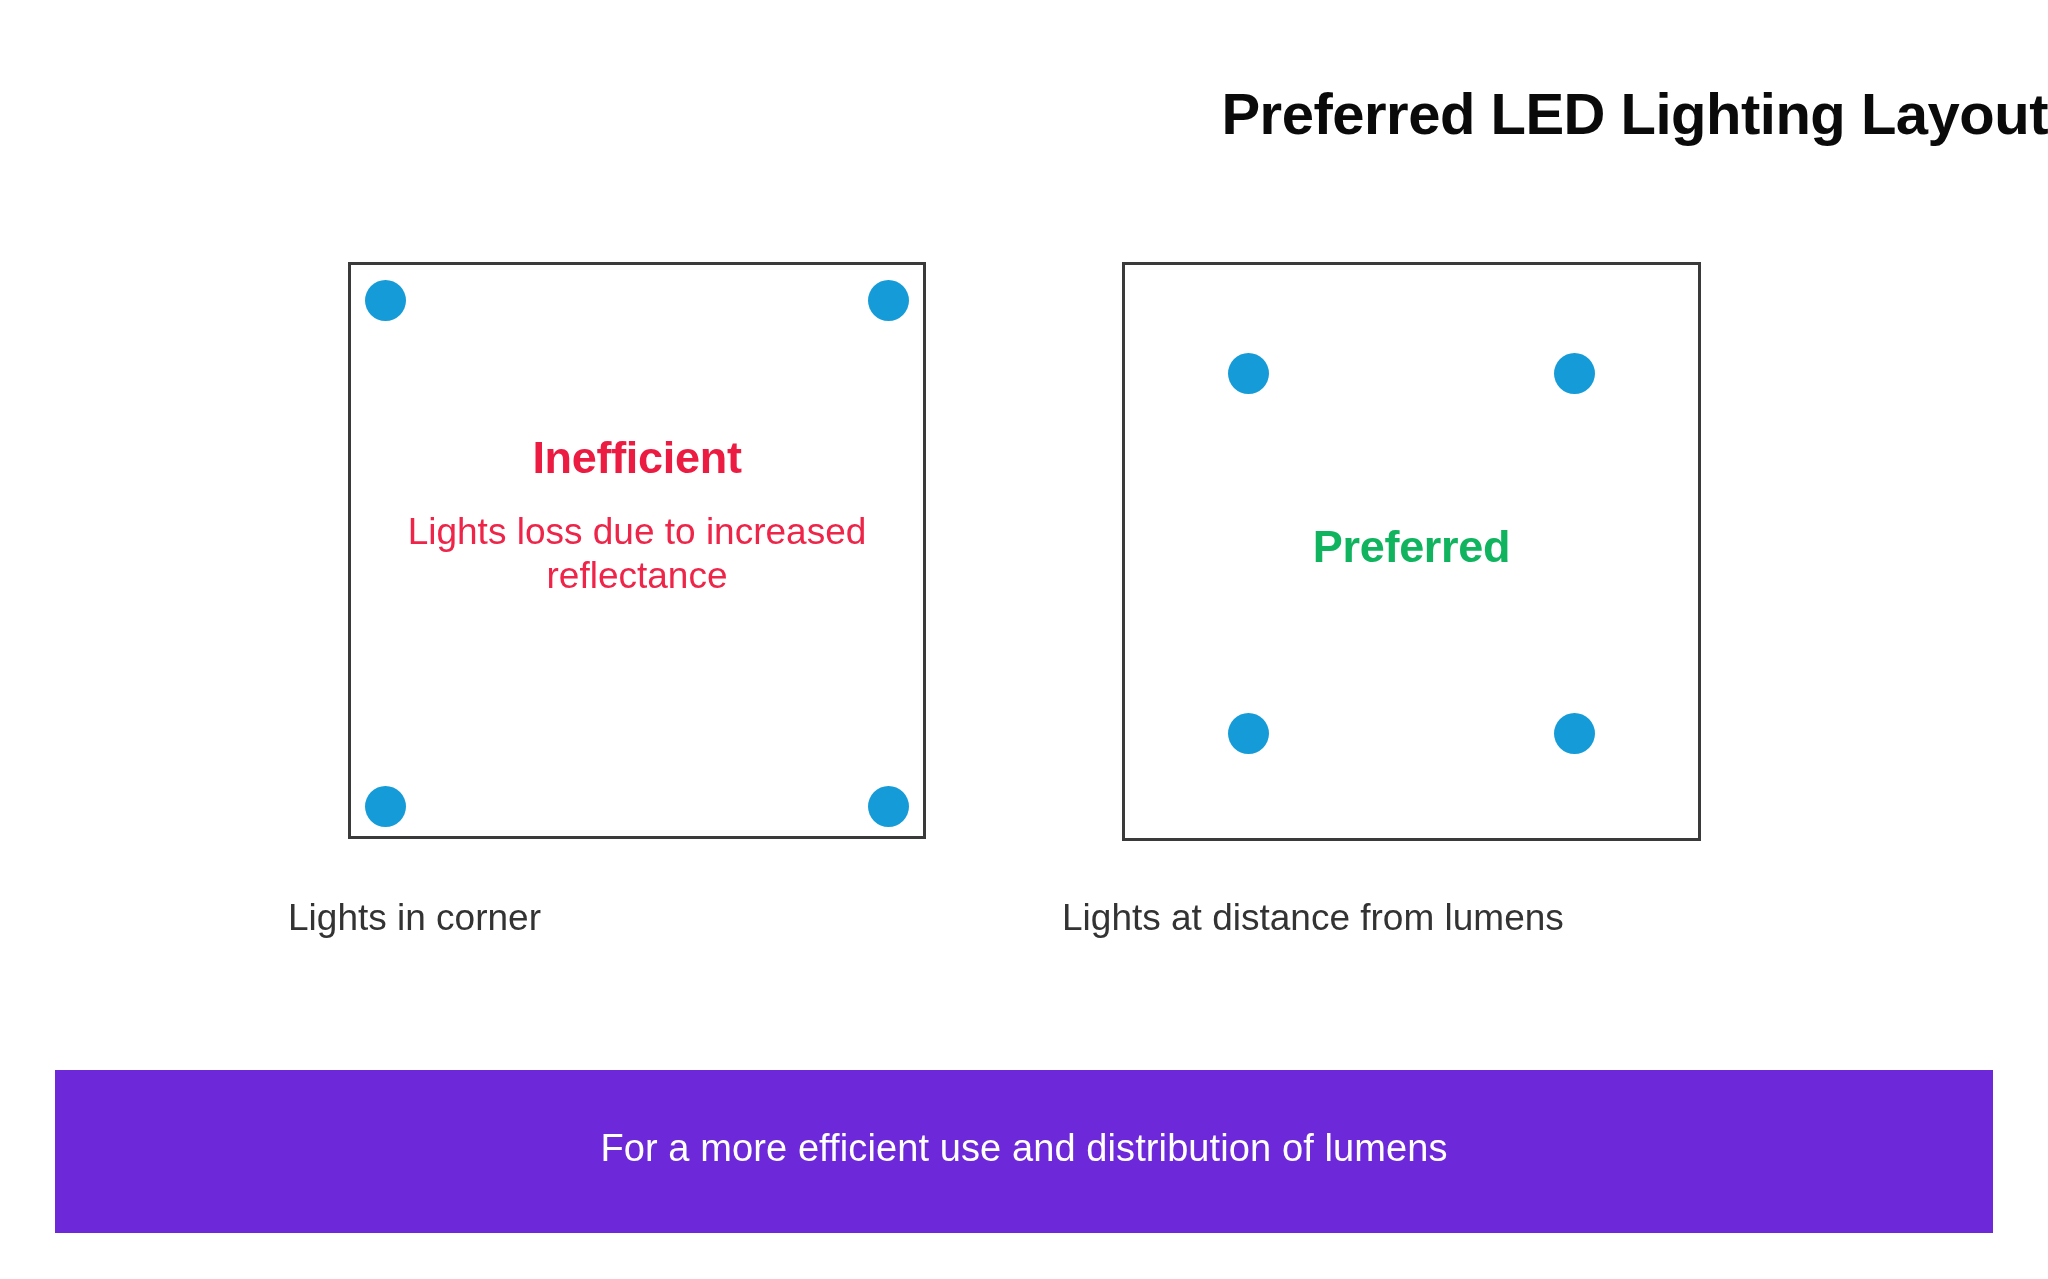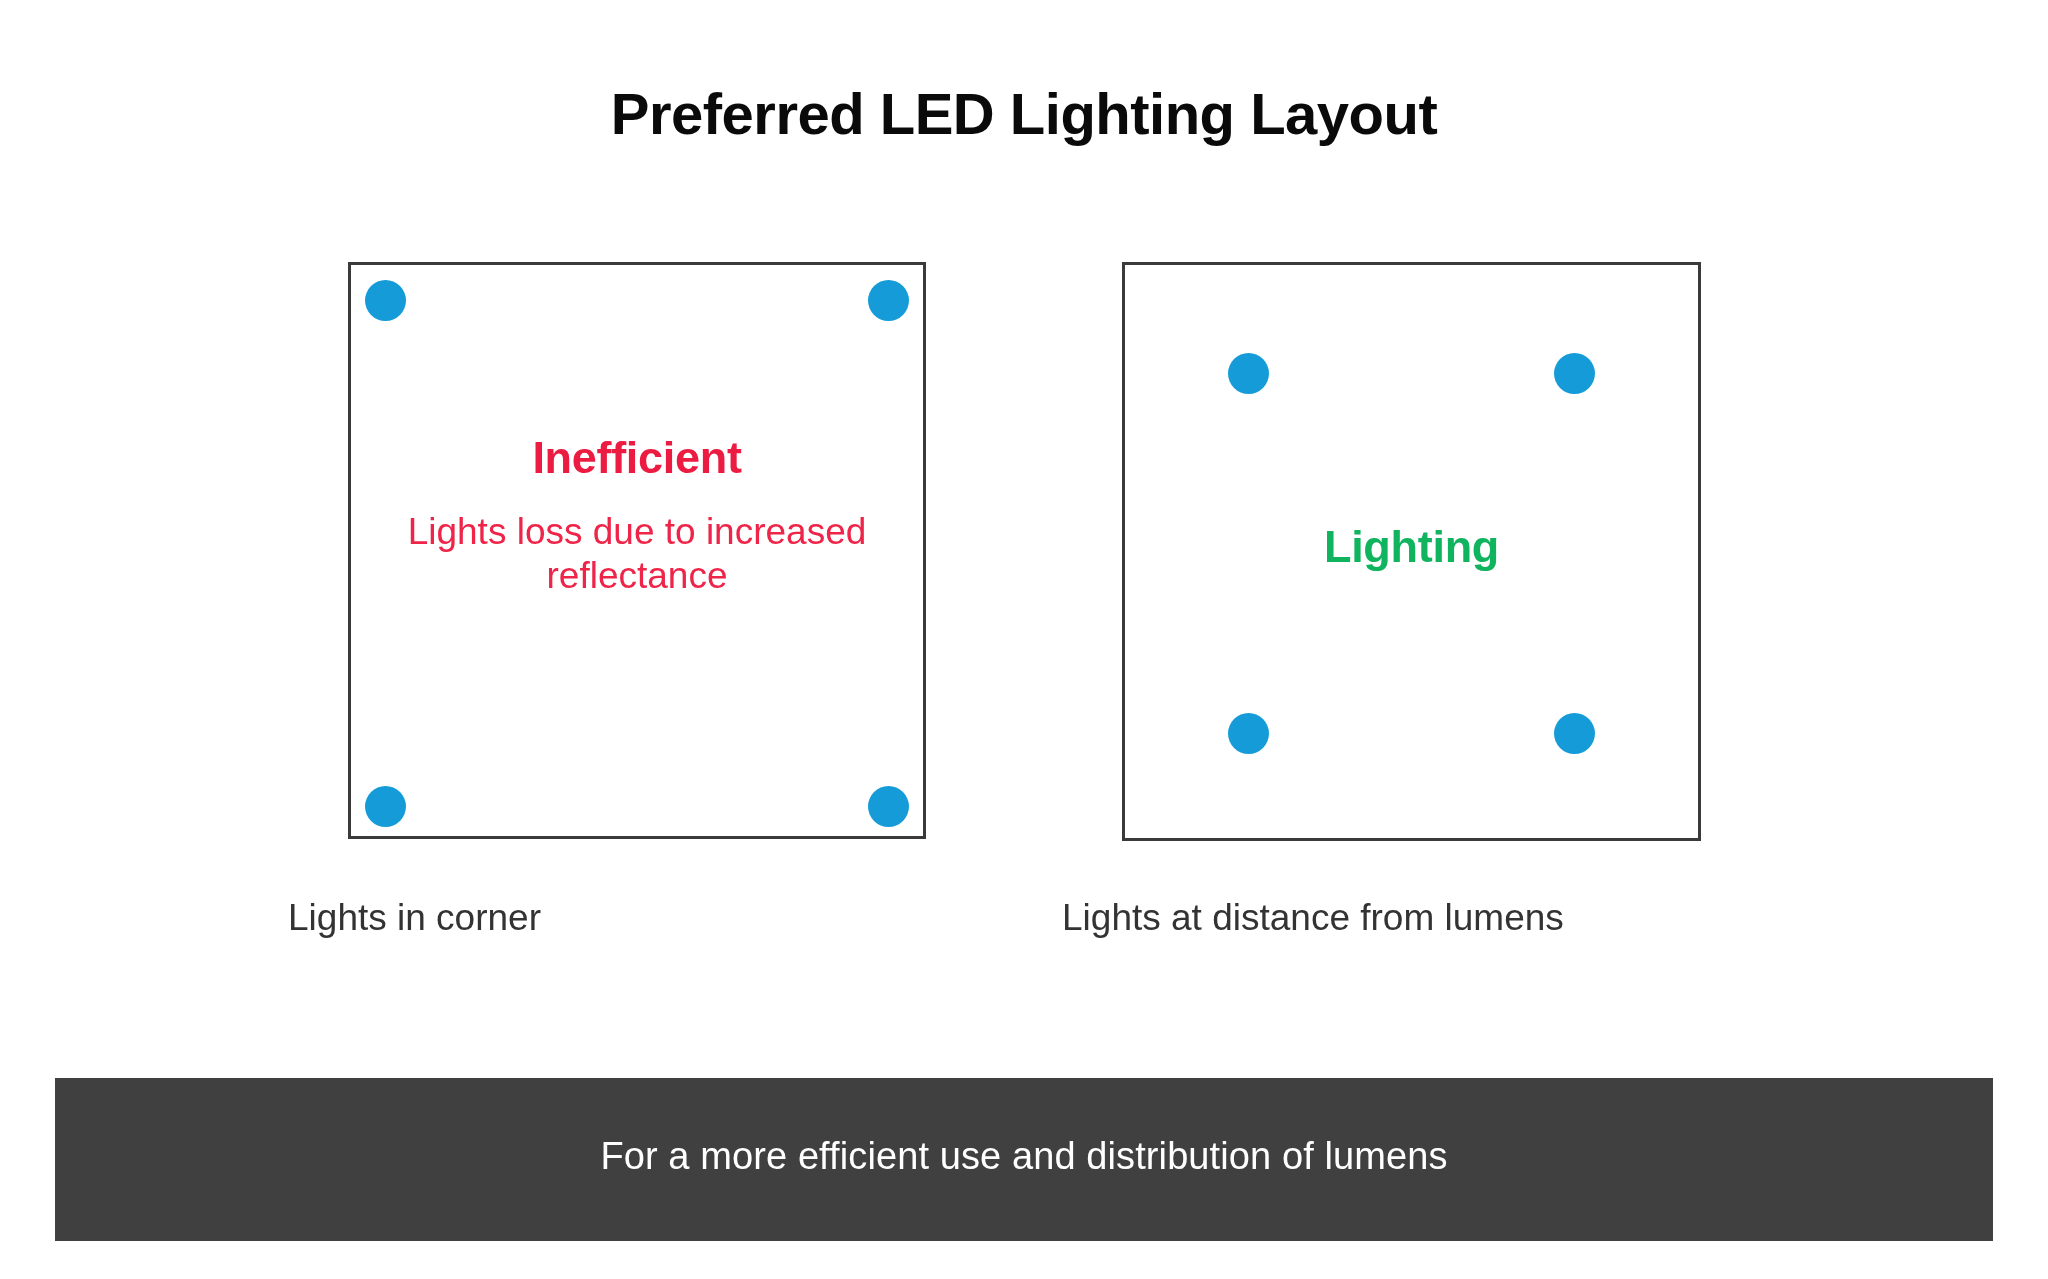--- a/index.html
+++ b/index.html
@@ -15,21 +15,21 @@
     font-family: "Liberation Sans", sans-serif;
     -webkit-font-smoothing: antialiased;
   }
 
   
   #slide-title {
     position: absolute;
     top: 82px;
     left: 0;
     width: 2048px;
-    text-align: center;
+    text-align: right;
     font-size: 58px;
     font-weight: 700;
     letter-spacing: -0.5px;
     color: #0a0a0a;
     line-height: 1.1;
   }
 
   
   #diagram {
     position: absolute;
@@ -142,22 +142,21 @@
     width: 699px;
   }
 
   
   #footer-banner {
     position: absolute;
     left: 55px;
     top: 1070px;
     width: 1938px;
     height: 163px;
-    background: #404040;
-    margin-top: 8px;
+    background: #6d28d9;
   }
 
   #footer-banner-text {
     position: absolute;
     left: 0;
     top: 0;
     width: 1938px;
     height: 163px;
     display: flex;
     align-items: center;
@@ -196,21 +195,21 @@
 
   <div class="room-panel">
 
     <div class="room-box" id="right-room-box"></div>
 
     <div class="led-dot" id="right-dot-tl"></div>
     <div class="led-dot" id="right-dot-tr"></div>
     <div class="led-dot" id="right-dot-bl"></div>
     <div class="led-dot" id="right-dot-br"></div>
 
-    <div class="room-heading" id="right-heading">Lighting</div>
+    <div class="room-heading" id="right-heading">Preferred</div>
 
     <div class="room-caption" id="right-caption">Lights at distance from lumens</div>
   </div>
 </div>
 
 <div id="footer-banner">
   <div id="footer-banner-text">For a more efficient use and distribution of lumens</div>
 </div>
 
 </body></html>

